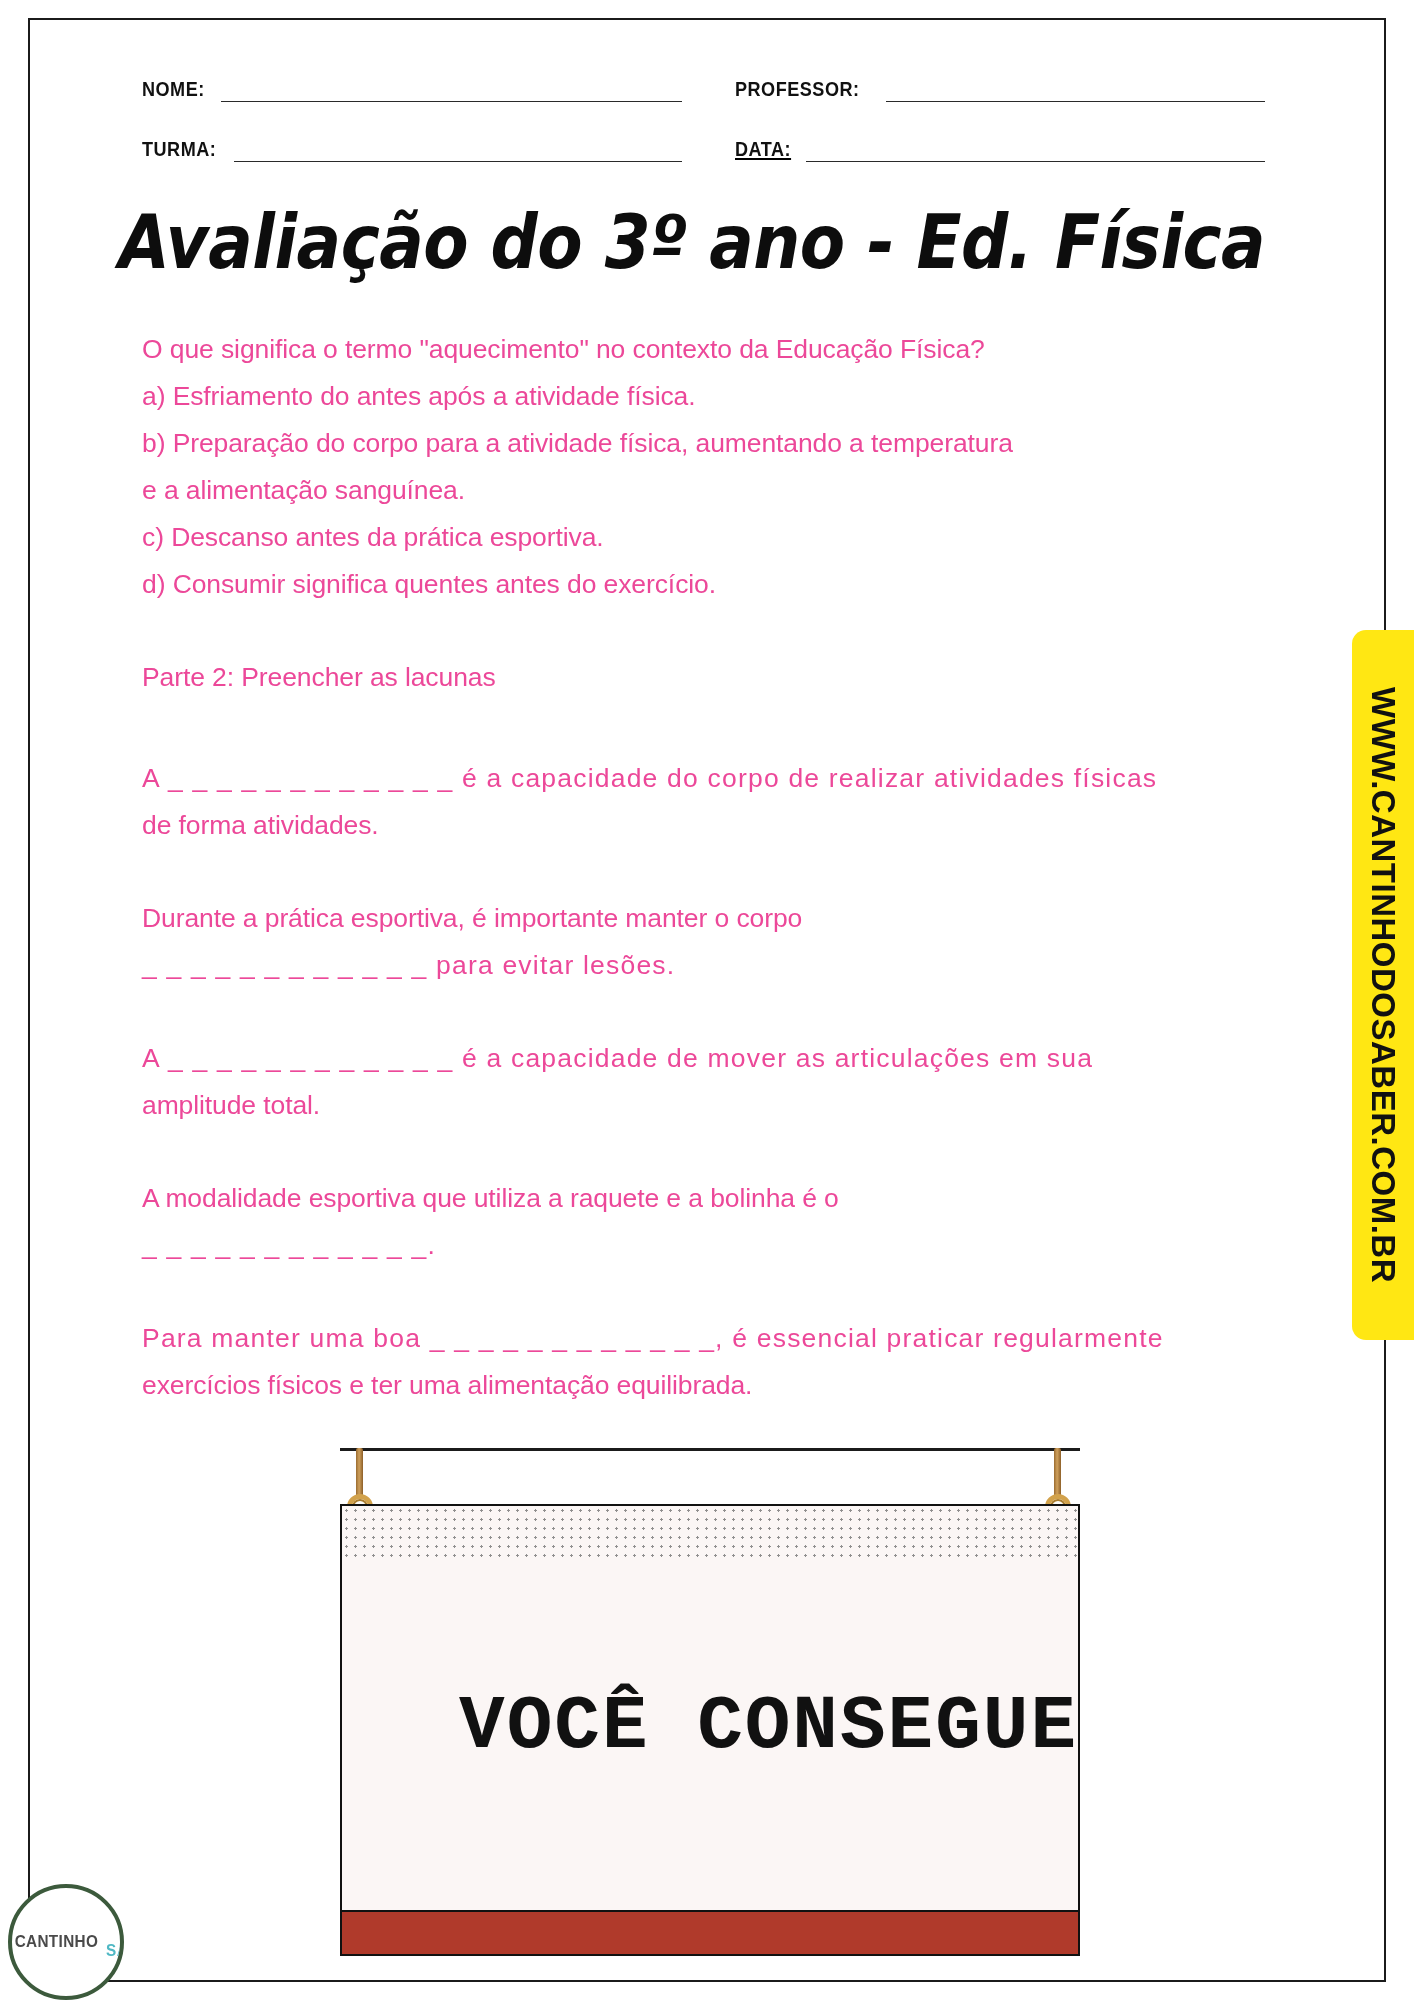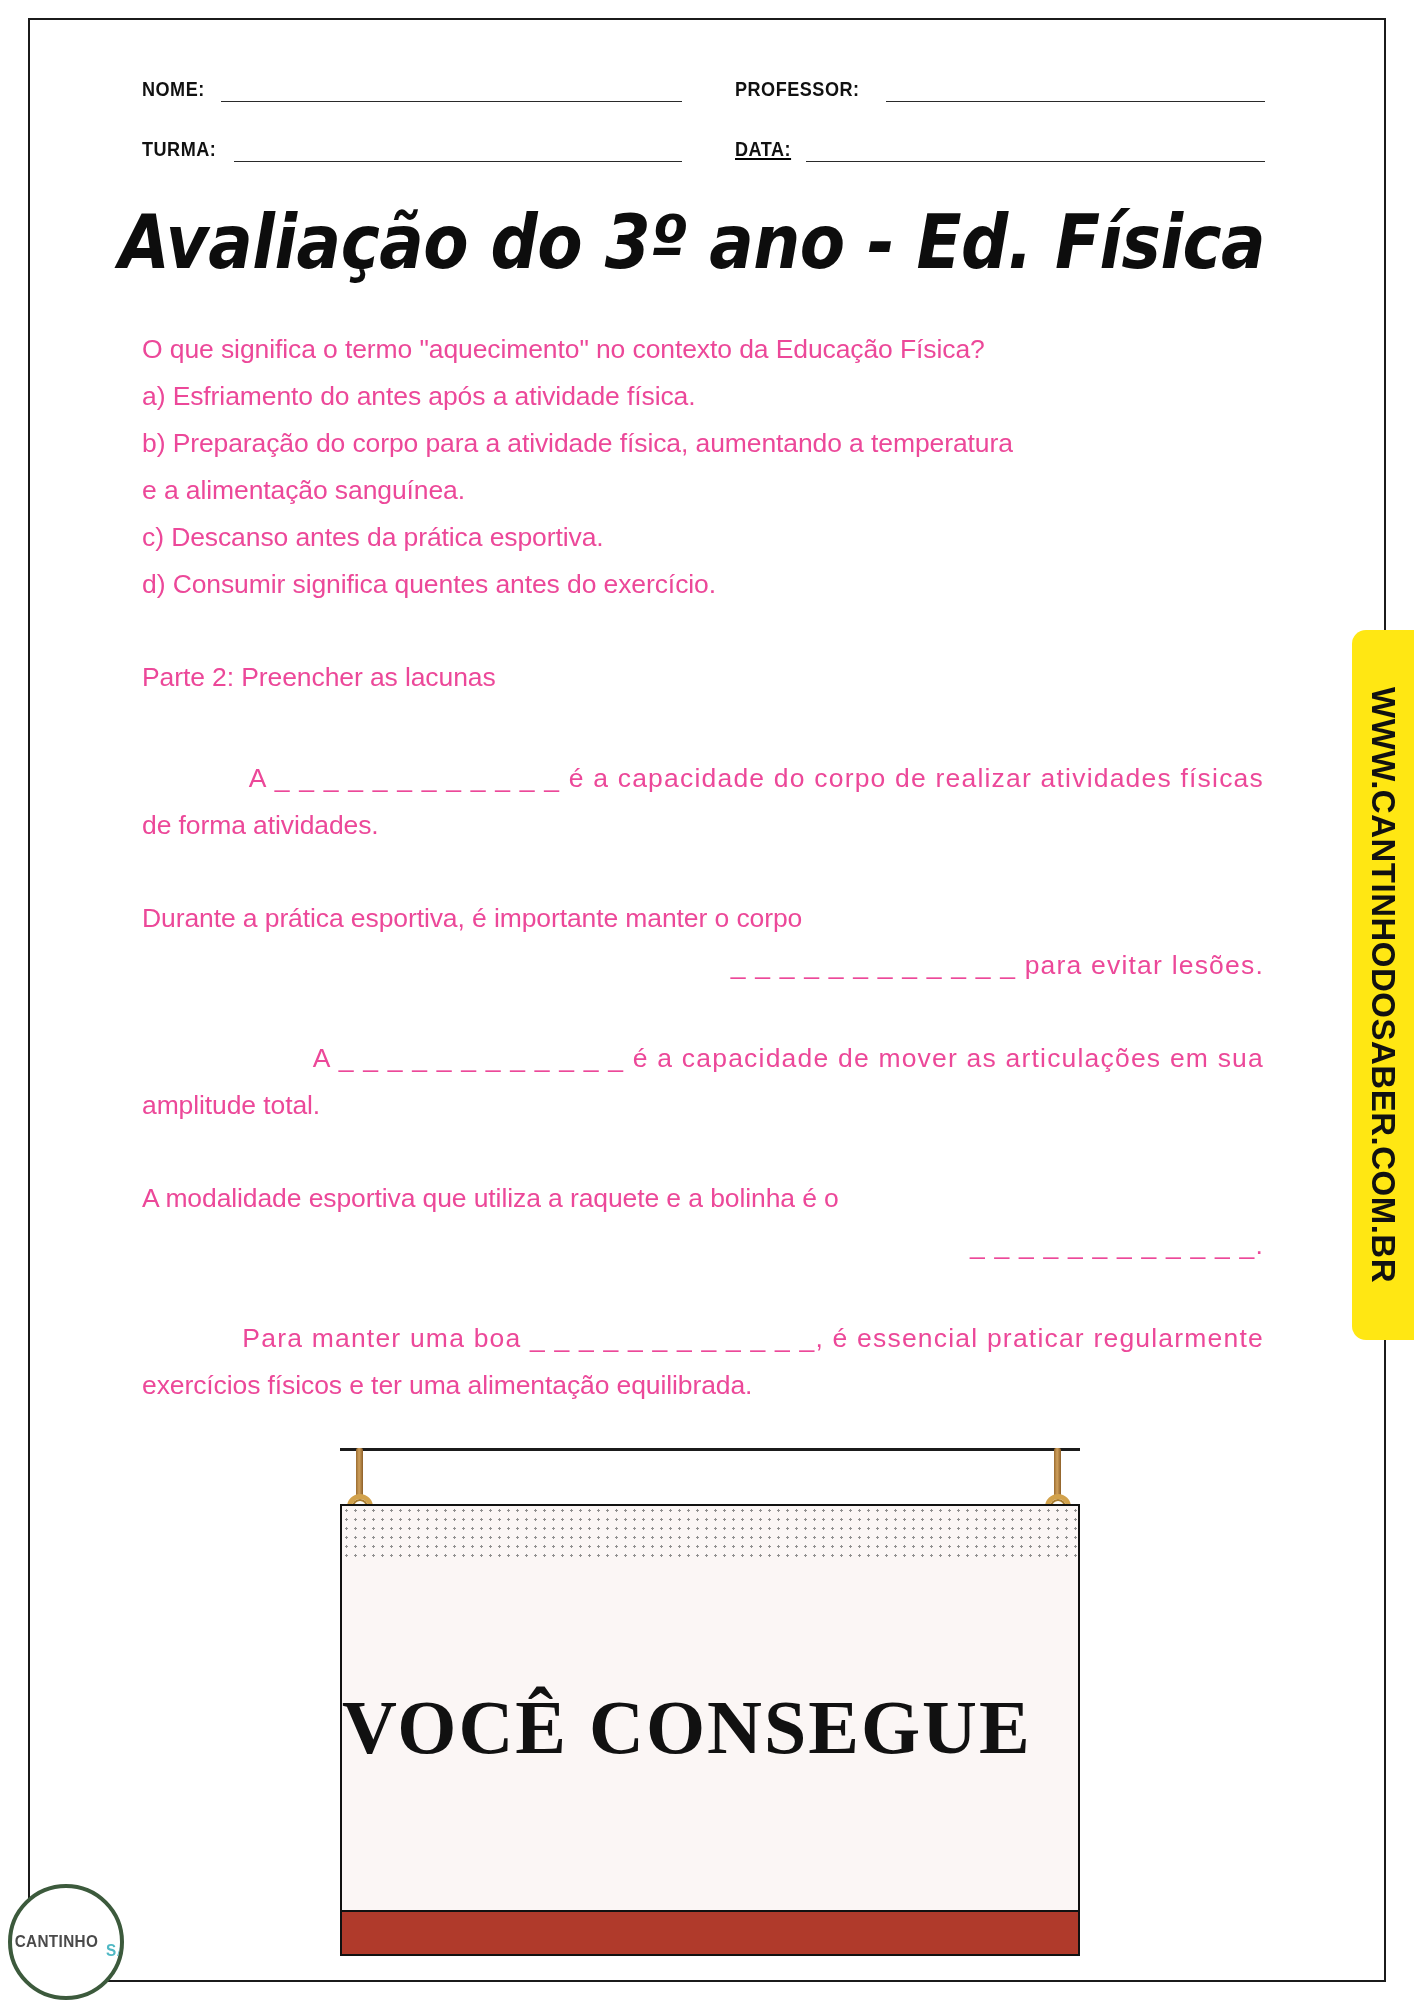--- a/index.html
+++ b/index.html
@@ -90,21 +90,21 @@
     font-family: "Liberation Sans", sans-serif;
     font-size: 26.5px;
     line-height: 47px;
     color: #ec4899;
     letter-spacing: -0.1px;
     white-space: pre-wrap;
   }
   .gap-md { height: 46px; }
   .gap-lg { height: 54px; }
 
-  .blank { letter-spacing: 1.2px; text-align: right; }
+  .blank { letter-spacing: 1.2px; }
 
   
   .web-banner {
     position: absolute;
     right: 0px;
     top: 630px;
     width: 62px;
     height: 710px;
     background: #FFE713;
     border-top-left-radius: 14px;
@@ -180,22 +180,22 @@
     height: 52px;
     background-image: radial-gradient(#7d7d7d 1.1px, transparent 1.2px);
     background-size: 9px 9px;
     opacity: .85;
   }
   .sign-text {
     position: absolute;
     left: 0;
     top: 178px;
     width: 100%;
-    text-align: left;
-    font-family: Liberation Serif, serif;
+    text-align: right;
+    font-family: Liberation Mono, monospace;
     font-weight: 700;
     font-size: 76px;
     letter-spacing: 2px;
     color: #111;
   }
   .sign-footer {
     position: absolute;
     left: 0;
     bottom: 0;
     width: 740px;

